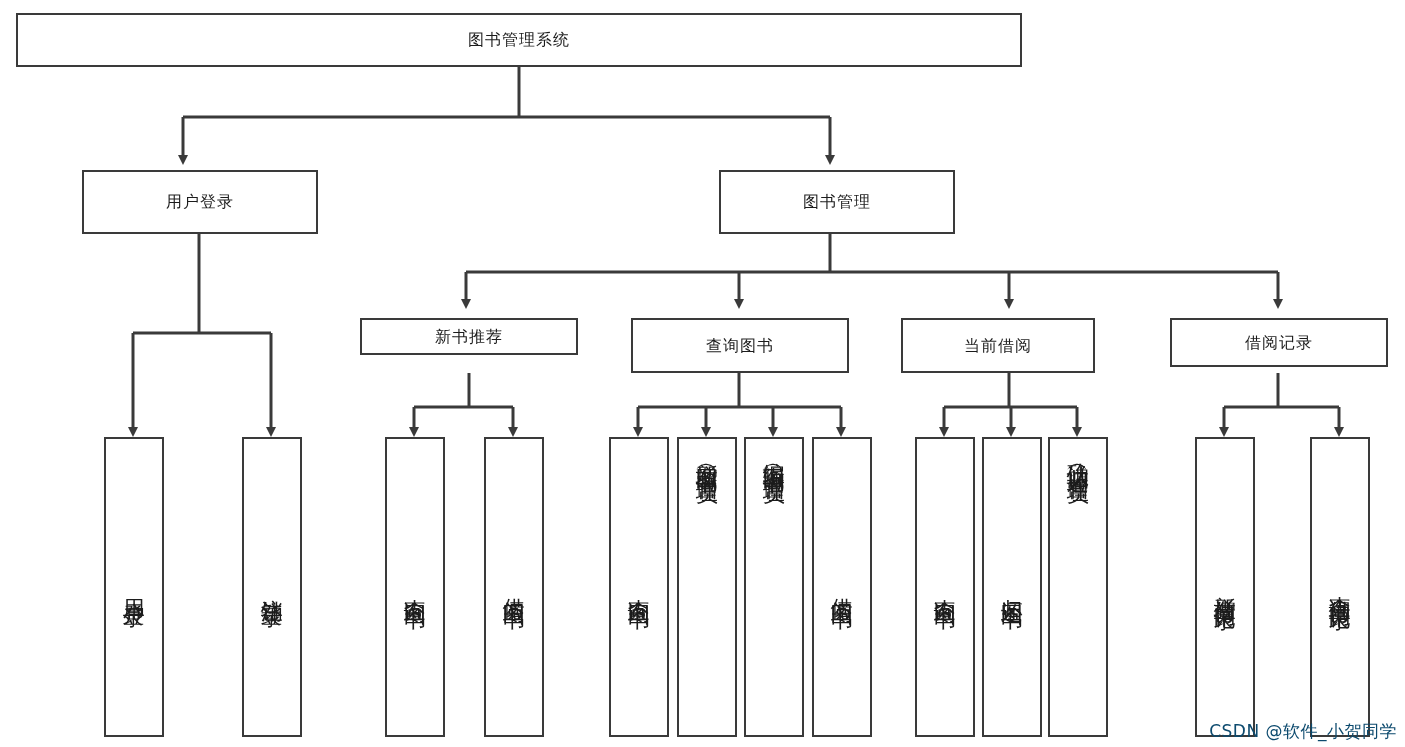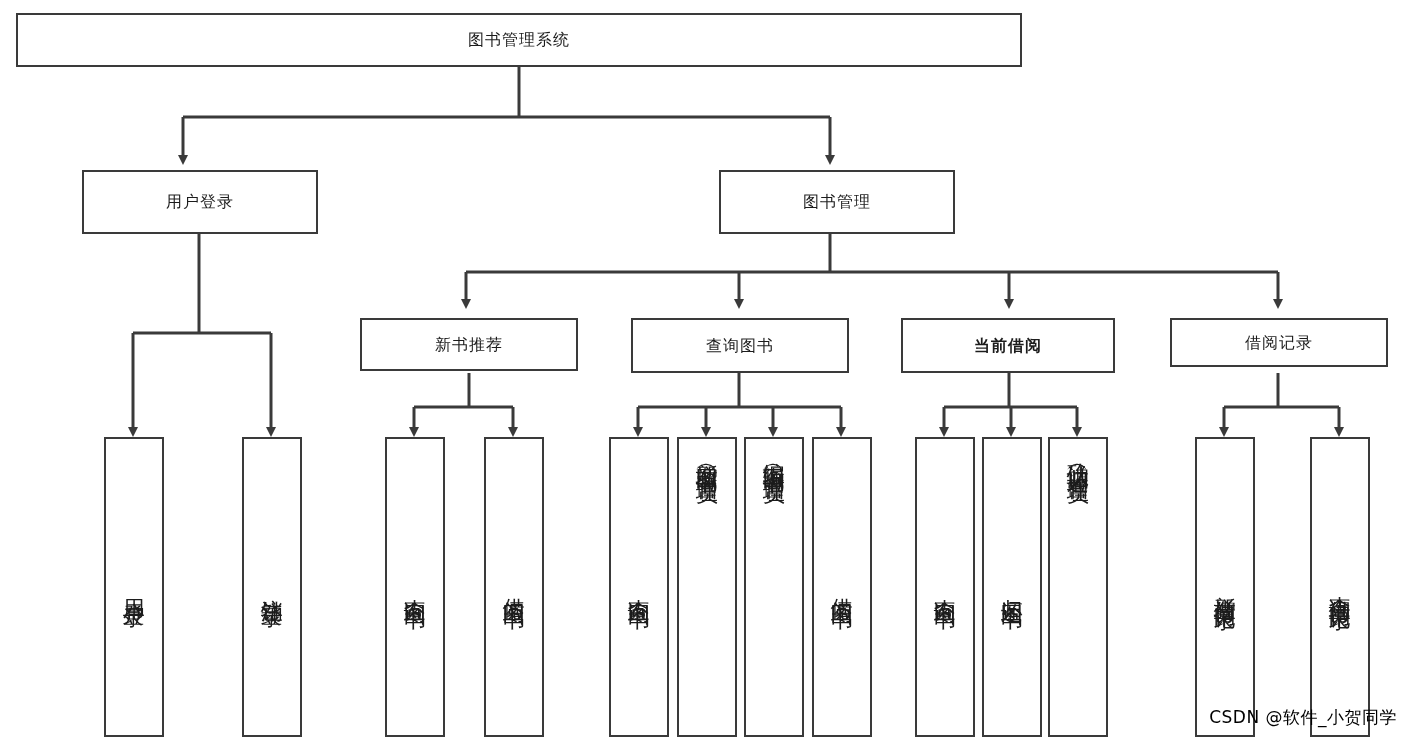--- a/index.html
+++ b/index.html
@@ -51,23 +51,23 @@
     white-space:nowrap;
     display:block;
   }
   .node.vertical.centered{
     align-items:center;
     padding-top:0;
   }
   .watermark{
     position:absolute;
     right:8px;
-    bottom:18px;
+    bottom:4px;
     font-size:17px;
-    color:#000000;
+    color:#0c4a6e;
     letter-spacing:0.5px;
     white-space:nowrap;
     pointer-events:none;
   }
 </style>
 </head>
 <body>
 
 <div id="diagram-root">
 
@@ -139,27 +139,27 @@
     <span class="node-label">图书管理系统</span>
   </div>
 
   <div class="node horizontal" style="left:82px;top:170px;width:236px;height:64px;">
     <span class="node-label">用户登录</span>
   </div>
   <div class="node horizontal" style="left:712px;top:170px;width:236px;height:64px;margin-left:7px;">
     <span class="node-label">图书管理</span>
   </div>
 
-  <div class="node horizontal" style="left:360px;top:318px;width:218px;height:53px;">
+  <div class="node horizontal" style="left:360px;top:318px;width:218px;height:37px;">
     <span class="node-label">新书推荐</span>
   </div>
   <div class="node horizontal" style="left:631px;top:318px;width:218px;height:55px;">
     <span class="node-label">查询图书</span>
   </div>
-  <div class="node horizontal" style="left:901px;top:318px;width:214px;height:55px;font-weight:bold;">
+  <div class="node horizontal" style="left:901px;top:318px;width:194px;height:55px;">
     <span class="node-label">当前借阅</span>
   </div>
   <div class="node horizontal" style="left:1170px;top:318px;width:218px;height:49px;">
     <span class="node-label">借阅记录</span>
   </div>
 
   <div class="node vertical centered" style="left:104px;top:437px;width:60px;height:300px;">
     <span class="node-label">用户登录</span>
   </div>
   <div class="node vertical centered" style="left:242px;top:437px;width:60px;height:300px;">

